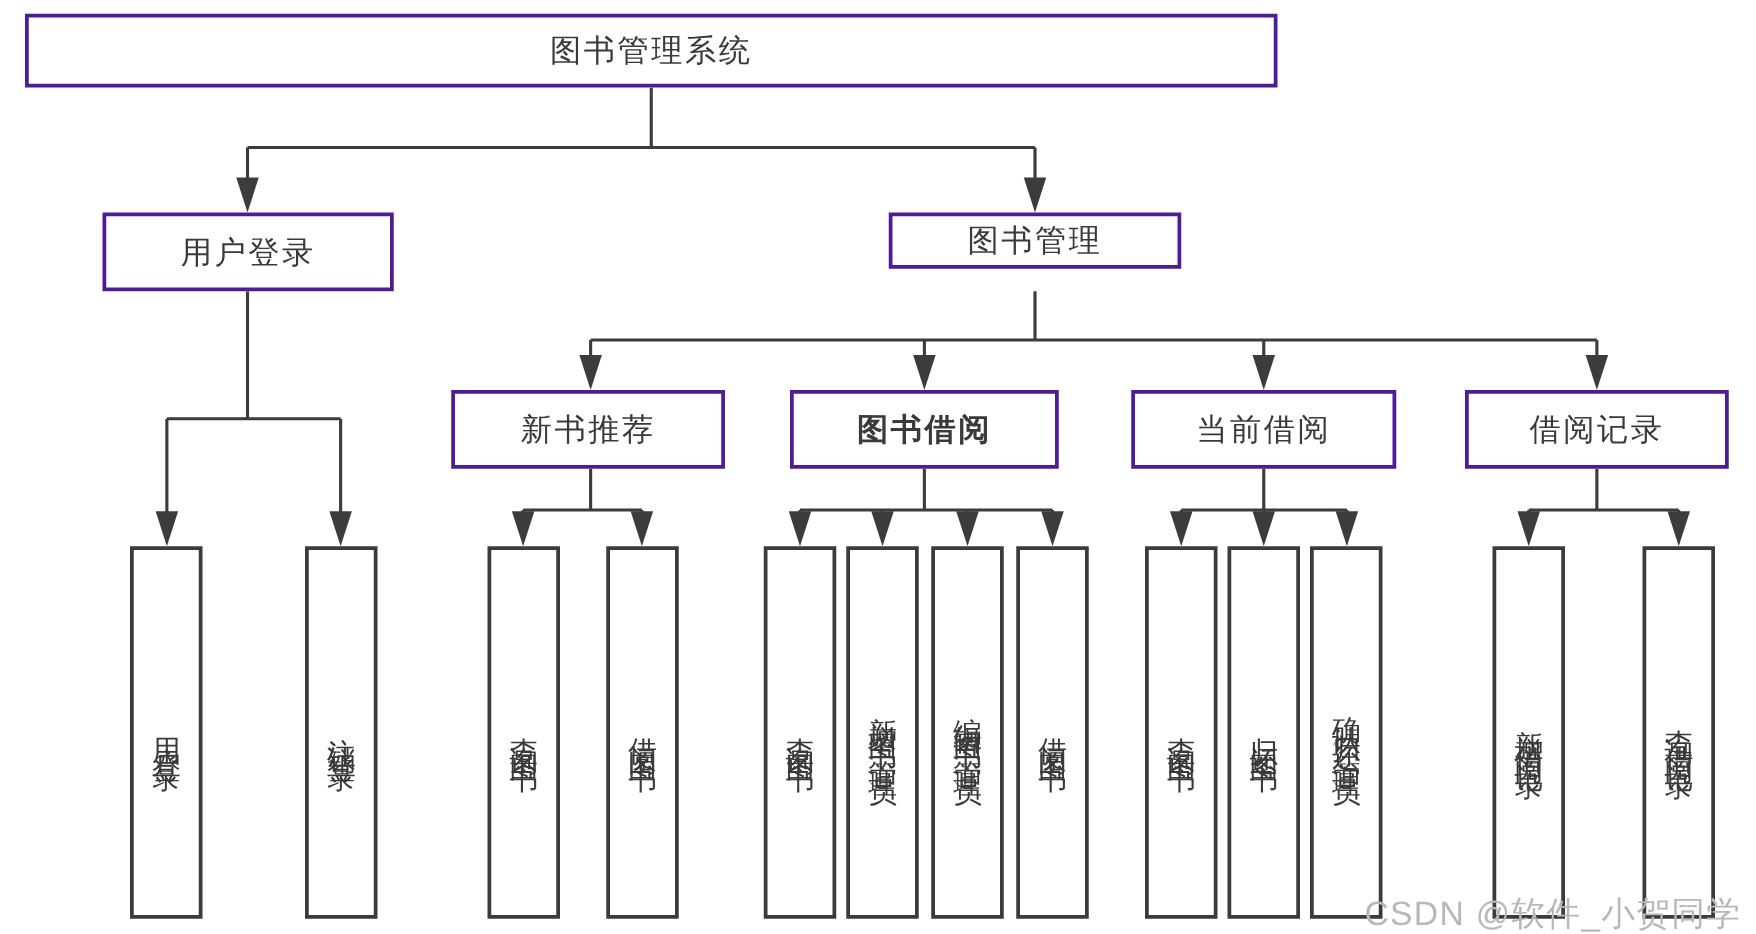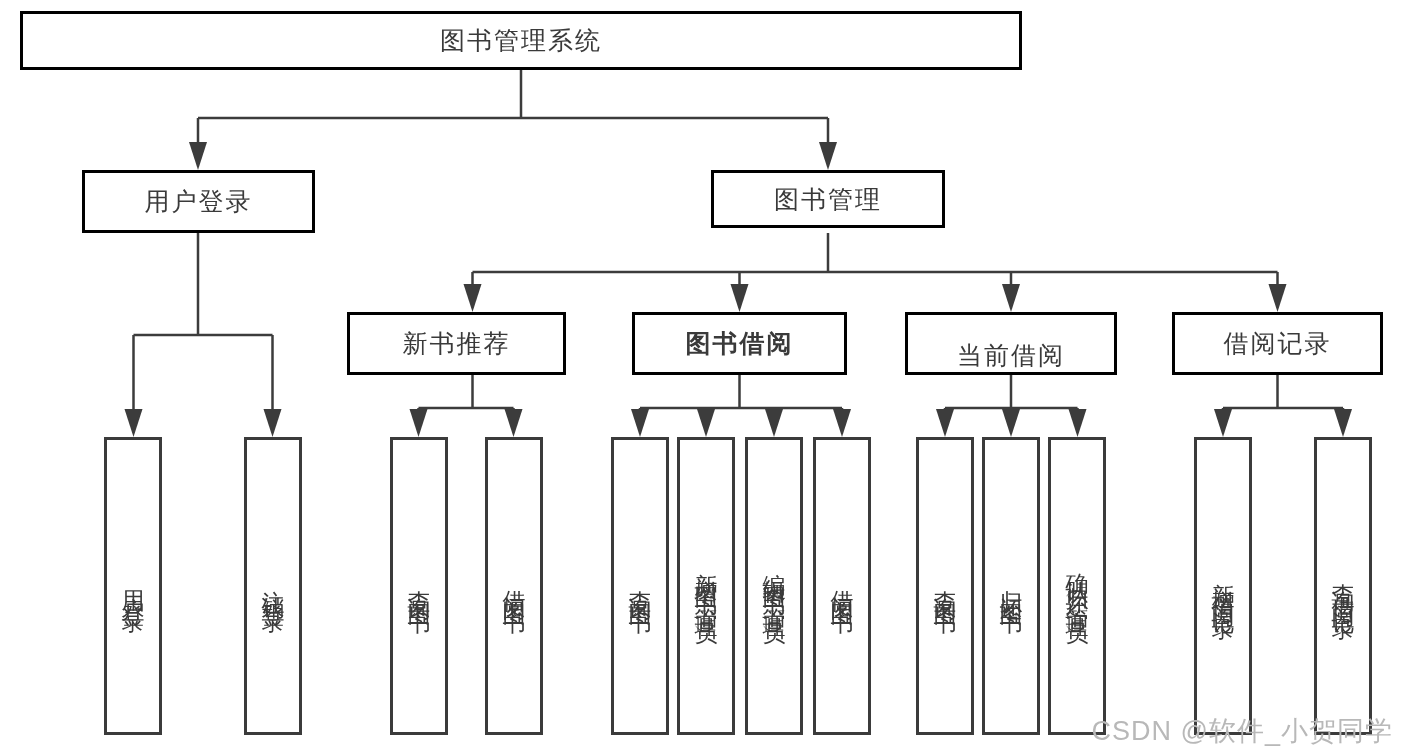--- a/index.html
+++ b/index.html
@@ -13,21 +13,21 @@
   }
   #connectors {
     position: absolute;
     left: 0; top: 0;
     width: 1405px; height: 747px;
     pointer-events: none;
   }
   .hbox {
     position: absolute;
     box-sizing: border-box;
-    border: 3px solid #000000;
+    border: 3px solid #4c1d95;
     background: #ffffff;
     display: flex;
     align-items: center;
     justify-content: center;
     z-index: 2;
   }
   .hbox span {
     font-size: 25px;
     letter-spacing: 2px;
     color: #3a3a3a;
@@ -104,31 +104,31 @@
     </g>
   </svg>
 
   <div class="hbox" style="left:20px; top:11px; width:1002px; height:59px;">
     <span>图书管理系统</span>
   </div>
 
   <div class="hbox" style="left:82px; top:170px; width:233px; height:63px;">
     <span>用户登录</span>
   </div>
-  <div class="hbox" style="left:711px; top:170px; width:234px; height:58px;">
+  <div class="hbox" style="left:711px; top:170px; width:234px; height:45px;">
     <span>图书管理</span>
   </div>
 
-  <div class="hbox" style="left:347px; top:312px; width:219px; height:63px;">
+  <div class="hbox" style="left:361px; top:312px; width:219px; height:63px;">
     <span>新书推荐</span>
   </div>
   <div class="hbox" style="left:632px; top:312px; width:215px; height:63px;font-weight:bold;">
     <span>图书借阅</span>
   </div>
-  <div class="hbox" style="left:905px; top:312px; width:212px; height:63px;align-items:flex-end;">
+  <div class="hbox" style="left:905px; top:312px; width:212px; height:63px;">
     <span>当前借阅</span>
   </div>
   <div class="hbox" style="left:1172px; top:312px; width:211px; height:63px;">
     <span>借阅记录</span>
   </div>
 
   <div class="vbox" style="left:104px;">
     <span>用户登录</span>
   </div>
   <div class="vbox" style="left:244px;">

